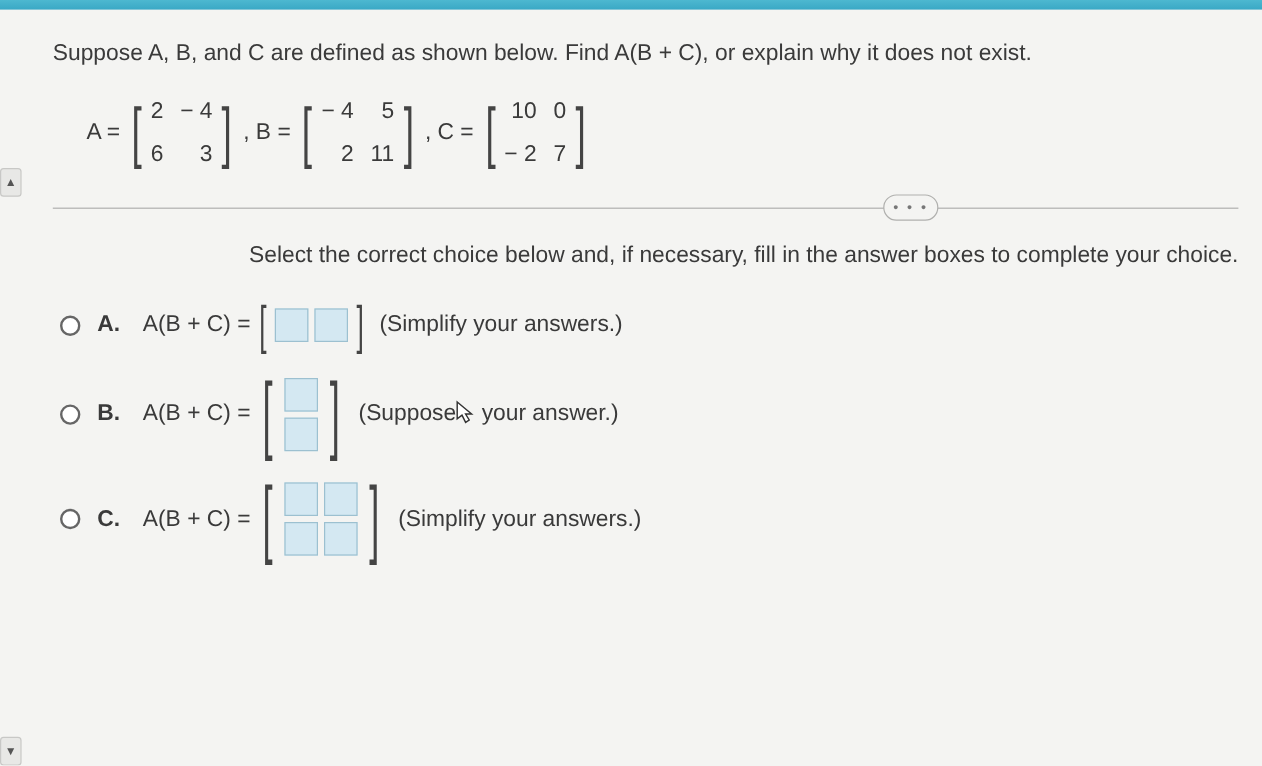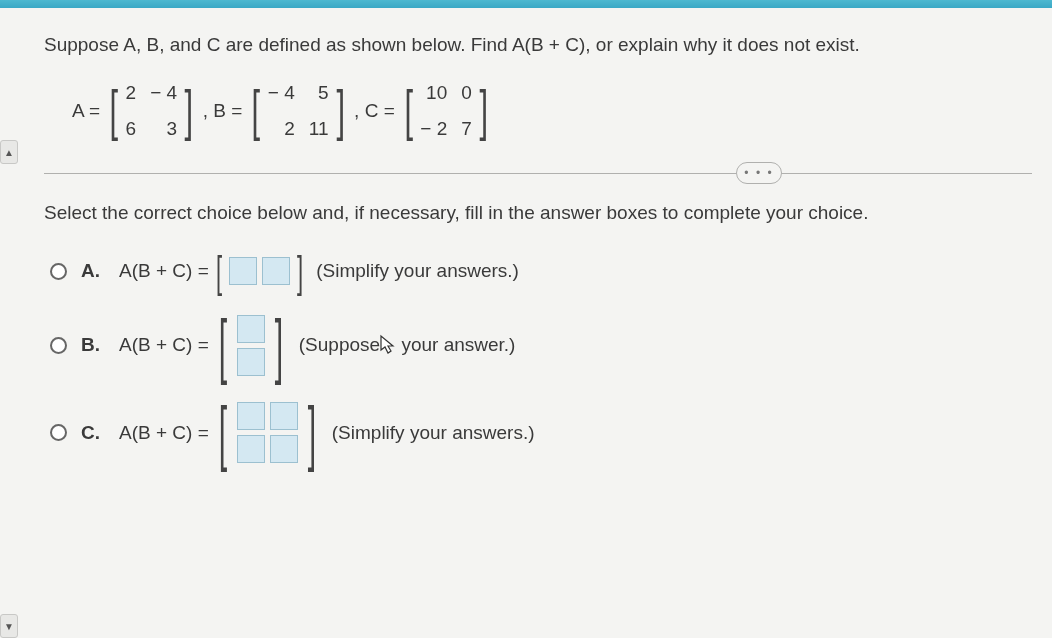--- a/index.html
+++ b/index.html
@@ -94,21 +94,21 @@
     border-radius: 11px;
     width: 46px;
     height: 22px;
     display: flex;
     align-items: center;
     justify-content: center;
     font-size: 12px;
     letter-spacing: 2px;
     color: #777;
   }
-  .instruction { margin-bottom: 30px; }
+  .instruction { margin-bottom: 30px; text-align: right; }
   .choice {
     display: flex;
     align-items: center;
     gap: 14px;
     margin-bottom: 26px;
     margin-left: 6px;
   }
   .radio {
     width: 17px;
     height: 17px;

